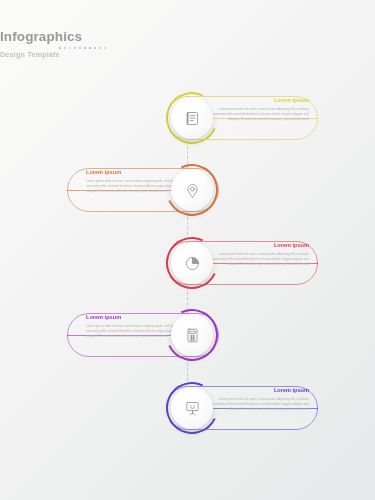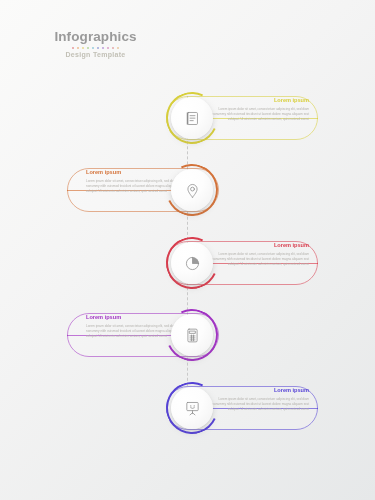--- a/index.html
+++ b/index.html
@@ -14,22 +14,21 @@
     background: linear-gradient(135deg, #fbfbfa 0%, #f4f4f4 40%, #eceded 75%, #e6e8e9 100%);
     position: relative;
   }
 
   
   .title-block {
     position: absolute;
     left: 0;
     top: 30px;
     width: 165px;
-    text-align: center;
-    padding-left: 13px;
+    text-align: left;
   }
   .title-main {
     font-size: 13.5px;
     font-weight: 700;
     color: #9a9a9a;
     letter-spacing: 0.1px;
     line-height: 1;
   }
   .dot-row {
     display: flex;

